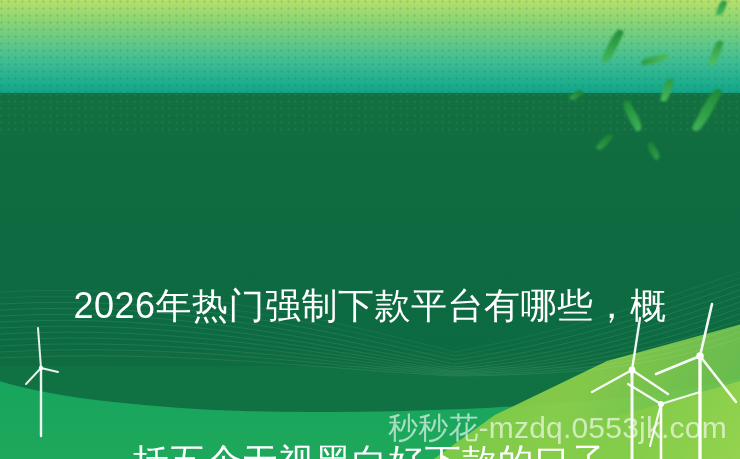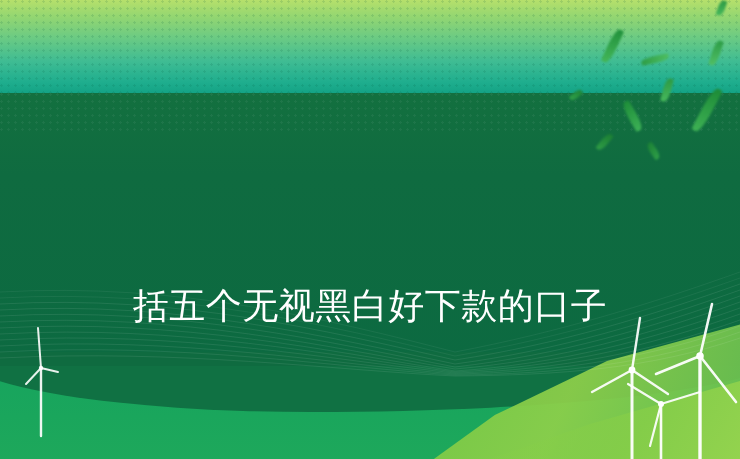--- a/index.html
+++ b/index.html
@@ -225,17 +225,19 @@
         <line x1="700" y1="56" x2="700" y2="159" stroke-width="3.4" opacity=".97"></line>
         <line x1="700" y1="56" x2="712" y2="4" stroke-width="2.6" opacity=".94"></line>
         <line x1="700" y1="56" x2="656" y2="74" stroke-width="2.6" opacity=".94"></line>
         <line x1="700" y1="56" x2="736" y2="102" stroke-width="2.6" opacity=".94"></line>
         <circle cx="700" cy="56" r="3.8" fill="#ffffff" stroke="none"></circle>
       </g>
     </svg>
   </div>
 
   <div class="title-block">
+    <span class="title-line">2026年热门强制下款平台有哪些，概</span>
     <span class="title-line">括五个无视黑白好下款的口子</span>
   </div>
 
+  <div class="watermark">秒秒花-mzdq.0553jk.com</div>
 
 </div>
 
 </body></html>

